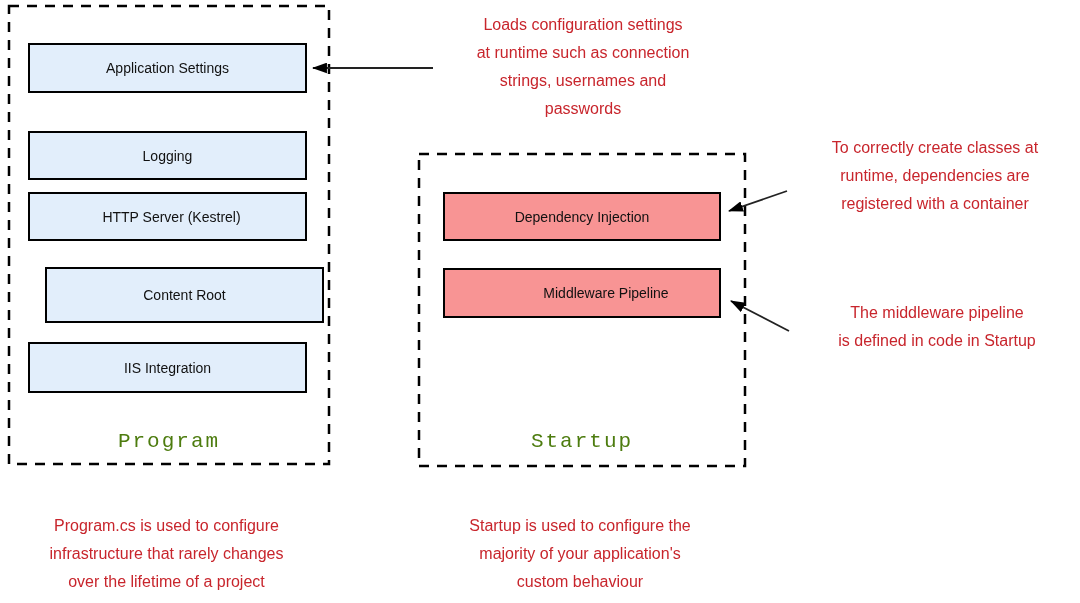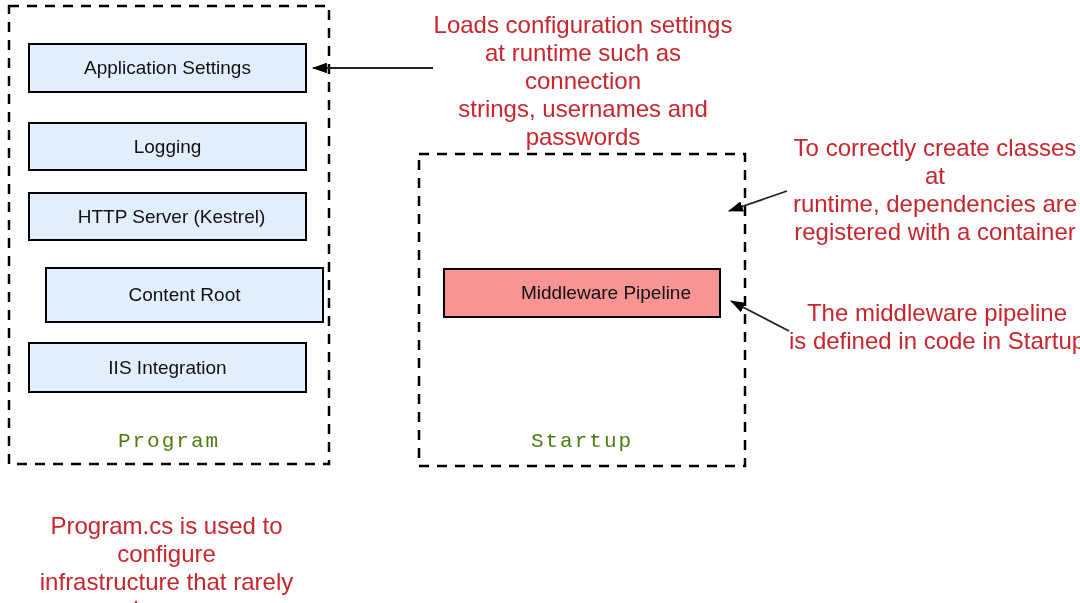--- a/index.html
+++ b/index.html
@@ -23,41 +23,41 @@
     height: 603px;
     pointer-events: none;
   }
   .node {
     position: absolute;
     box-sizing: border-box;
     border: 2px solid var(--border, #000);
     display: flex;
     align-items: center;
     justify-content: center;
-    font-size: 19px;
+    font-size: 14px;
     color: #111111;
     text-align: center;
     white-space: nowrap;
   }
   .node.blue { background: var(--blue_fill, #e2eefb); }
   .node.red  { background: var(--red_fill, #f89494); }
 
   .container-label {
     position: absolute;
     text-align: center;
     font-family: "Liberation Mono", "DejaVu Sans Mono", monospace;
     font-size: 21px;
     letter-spacing: 2px;
     color: #4d7c0f;
   }
   .annotation {
     position: absolute;
     text-align: center;
     color: var(--annotation, #c8252c);
-    font-size: 24px;
+    font-size: 16px;
     line-height: 28px;
     white-space: pre-line;
   }
   .dashed-rect {
     fill: none;
     stroke: #000000;
     stroke-width: 2.5;
     stroke-dasharray: 10 8;
   }
   .arrow-line {
@@ -78,35 +78,39 @@
       </marker>
     </defs>
     <rect class="dashed-rect" x="9" y="6" width="320" height="458"></rect>
     <rect class="dashed-rect" x="419" y="154" width="326" height="312"></rect>
     <line class="arrow-line" x1="433" y1="68" x2="313" y2="68" marker-end="url(#ah)"></line>
     <line class="arrow-line" x1="787" y1="191" x2="729" y2="211" marker-end="url(#ah)"></line>
     <line class="arrow-line" x1="789" y1="331" x2="731" y2="301" marker-end="url(#ah)"></line>
   </svg>
 
   <div class="node blue" style="left:28px; top:43px; width:279px; height:50px;">Application Settings</div>
-  <div class="node blue" style="left:28px; top:122px; width:279px; height:49px;">Logging</div>
+  <div class="node blue" style="left:28px; top:131px; width:279px; height:49px;">Logging</div>
   <div class="node blue" style="left:28px; top:192px; width:279px; height:49px;padding-left:8px;">HTTP Server (Kestrel)</div>
   <div class="node blue" style="left:28px; top:267px; width:279px; height:56px;margin-left:17px;">Content Root</div>
   <div class="node blue" style="left:28px; top:342px; width:279px; height:51px;">IIS Integration</div>
   <div class="container-label" style="left:9px; top:430px; width:320px;">Program</div>
 
+  <div class="node red" style="left:443px; top:192px; width:278px; height:49px;">Dependency Injection</div>
   <div class="node red" style="left:443px; top:268px; width:278px; height:50px;padding-left:48px;">Middleware Pipeline</div>
   <div class="container-label" style="left:419px; top:430px; width:326px;">Startup</div>
 
   <div class="annotation" style="left:427px; top:11px; width:312px;">Loads configuration settings
 at runtime such as connection
 strings, usernames and
 passwords</div>
   <div class="annotation" style="left:785px; top:134px; width:300px;">To correctly create classes at
 runtime, dependencies are
 registered with a container</div>
   <div class="annotation" style="left:787px; top:299px; width:300px;">The middleware pipeline
 is defined in code in Startup</div>
   <div class="annotation" style="left:0px; top:512px; width:333px;">Program.cs is used to configure
 infrastructure that rarely changes
 over the lifetime of a project</div>
+  <div class="annotation" style="left:415px; top:512px; width:330px;">Startup is used to configure the
+majority of your application's
+custom behaviour</div>
 
 </div>
 
 </body></html>

